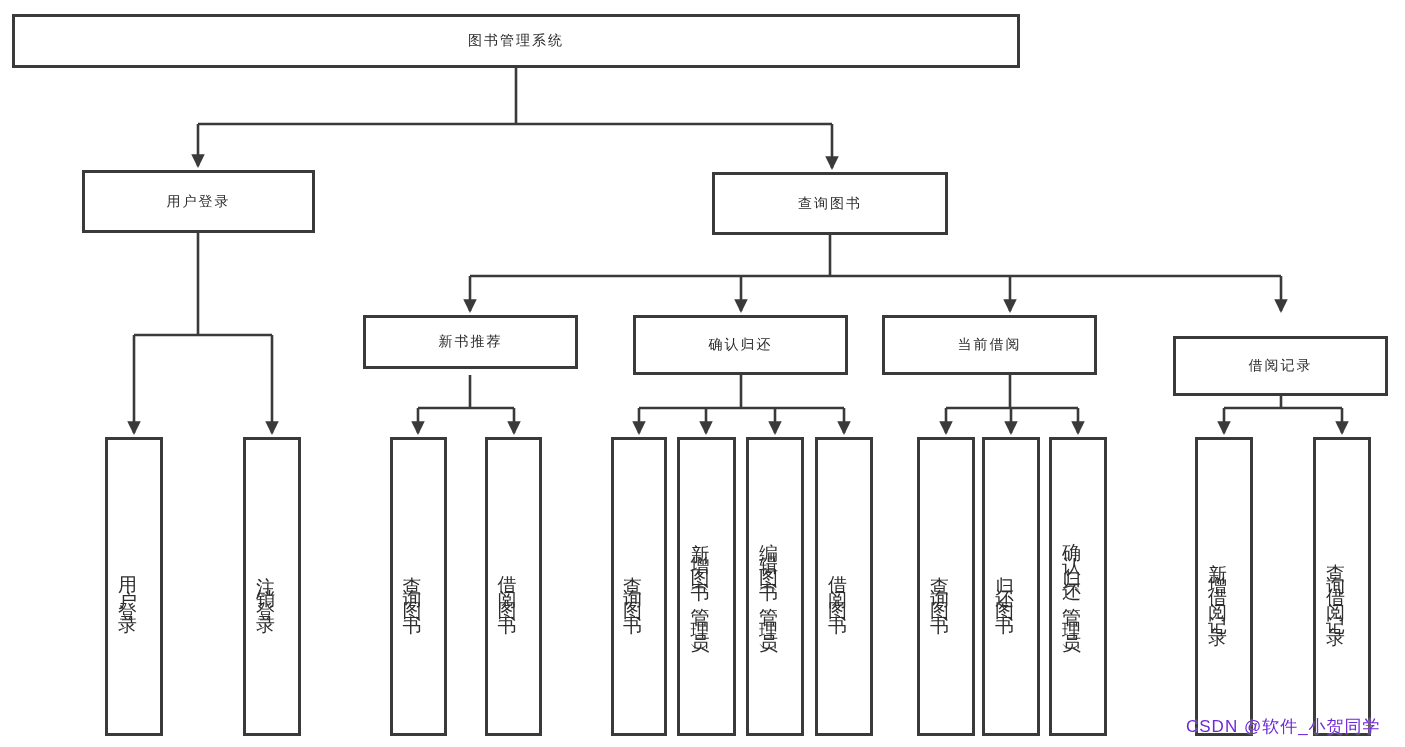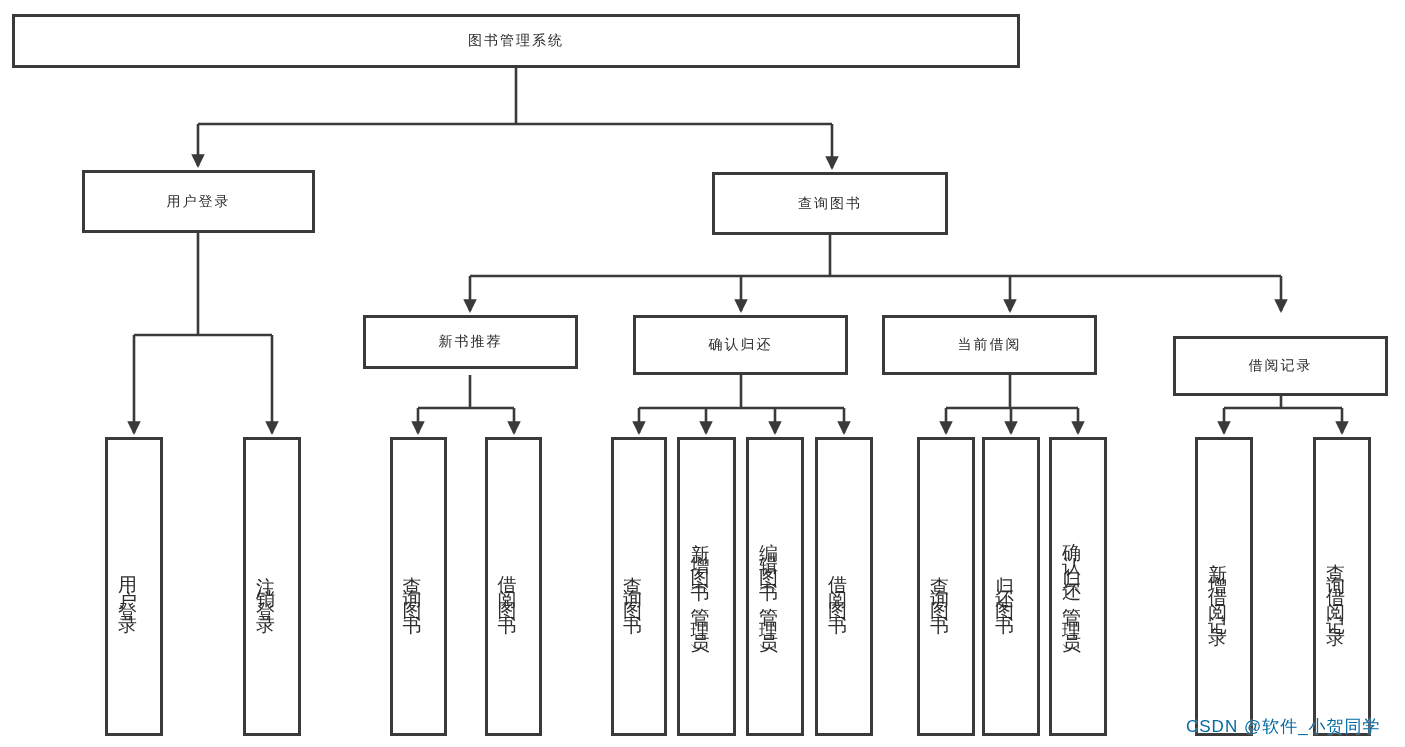--- a/index.html
+++ b/index.html
@@ -17,21 +17,21 @@
   }
   .hnode { }
   .vnode {
     writing-mode:vertical-rl; text-orientation:mixed;
     letter-spacing:13px; padding-block-start:13px;
     font-size:19px;
   }
   .vnode.long { justify-content:center; }
   .watermark {
     position:absolute; left:1186px; top:715px; width:215px;
-    color:#0369a1; font-size:17px; letter-spacing:1px;
+    color:#6d28d9; font-size:17px; letter-spacing:1px;
     text-shadow:0 0 2px rgba(255,255,255,.9);
   }
 </style>
 </head>
 <body>
 
 <div class="stage">
 
   <svg class="wires" viewBox="0 0 1405 747" xmlns="http://www.w3.org/2000/svg">
     <defs>

